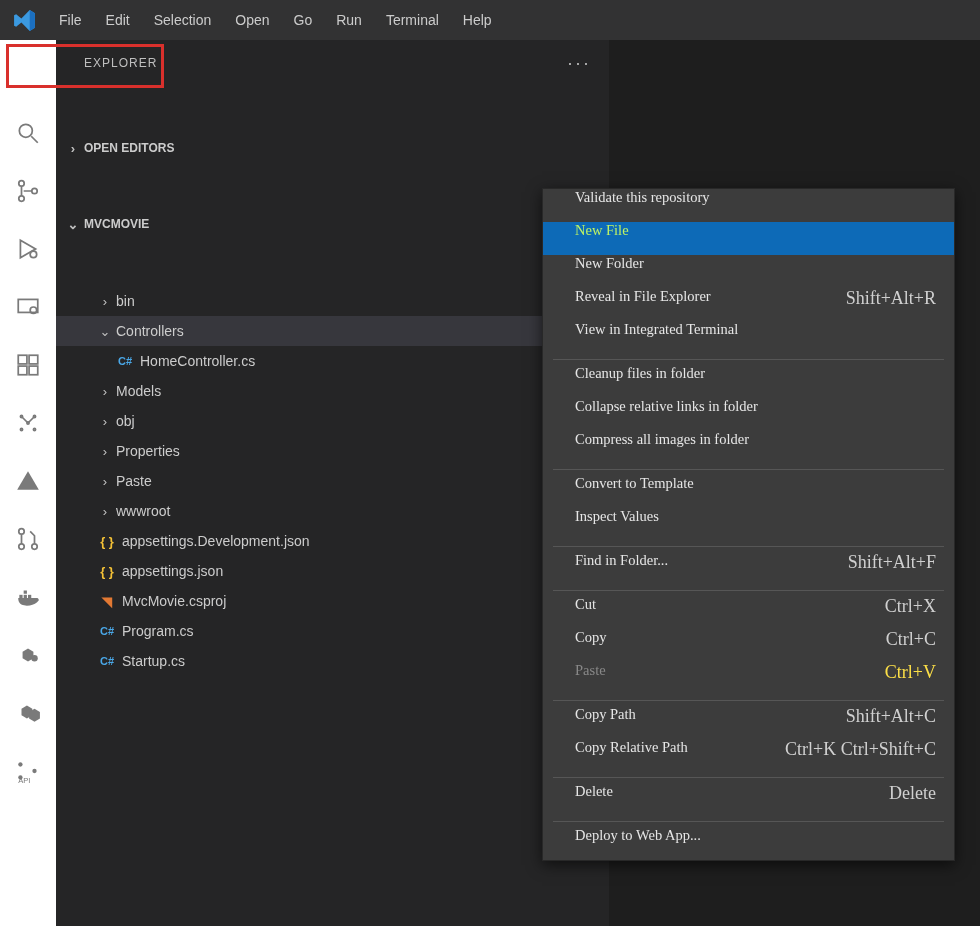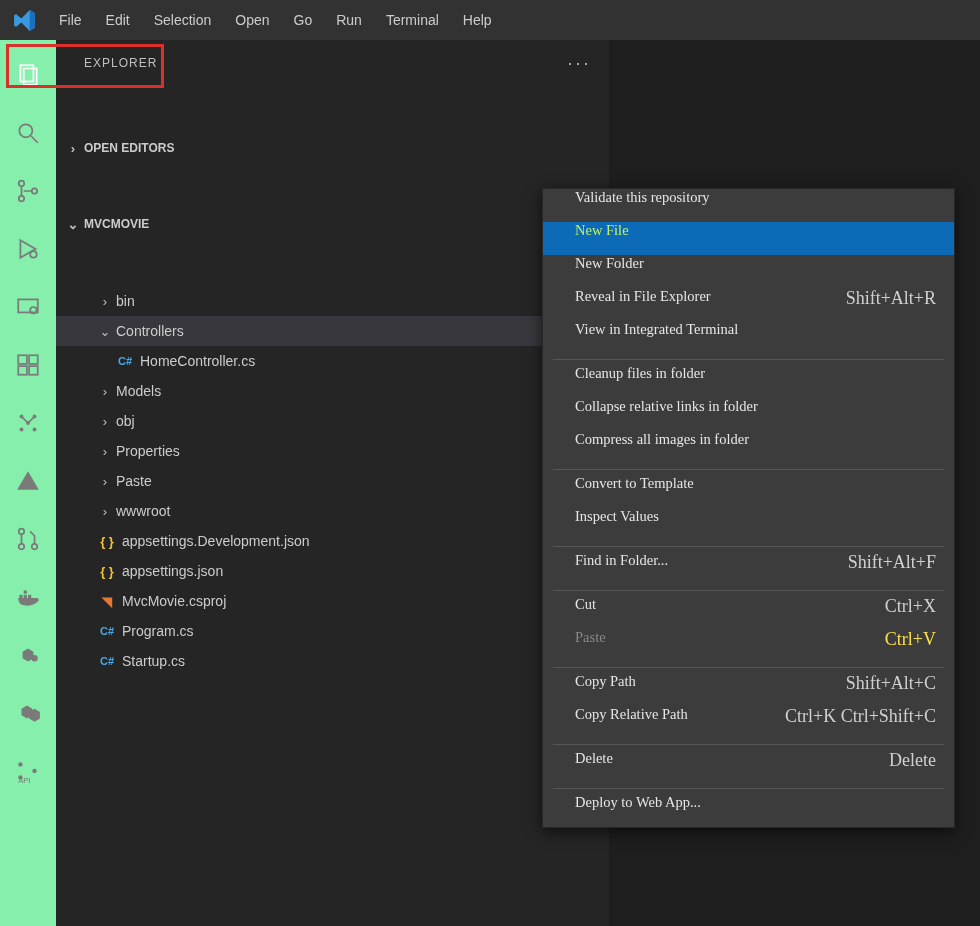--- a/index.html
+++ b/index.html
@@ -29,21 +29,21 @@
     color: #ccc;
     cursor: default;
   }
 
   .main {
     display: flex;
     height: calc(100% - 40px);
   }
   .activitybar {
     width: 56px;
-    background: #86efac;
+    background: #ffffff;
     display: flex;
     flex-direction: column;
     align-items: center;
     padding-top: 6px;
   }
   .activitybar .icon-btn {
     width: 56px; height: 58px;
     display:flex; align-items:center; justify-content:center;
     color: #7a7a7a;
     position: relative;
@@ -377,20 +377,24 @@
     <div class="sep"></div>
     <div class="item">
       <span>Find in Folder...</span>
       <span class="shortcut">Shift+Alt+F</span>
     </div>
     <div class="sep"></div>
     <div class="item">
       <span>Cut</span>
       <span class="shortcut">Ctrl+X</span>
     </div>
+    <div class="item">
+      <span>Copy</span>
+      <span class="shortcut">Ctrl+C</span>
+    </div>
     <div class="item disabled">
       <span>Paste</span>
       <span class="shortcut">Ctrl+V</span>
     </div>
     <div class="sep"></div>
     <div class="item">
       <span>Copy Path</span>
       <span class="shortcut">Shift+Alt+C</span>
     </div>
     <div class="item">

